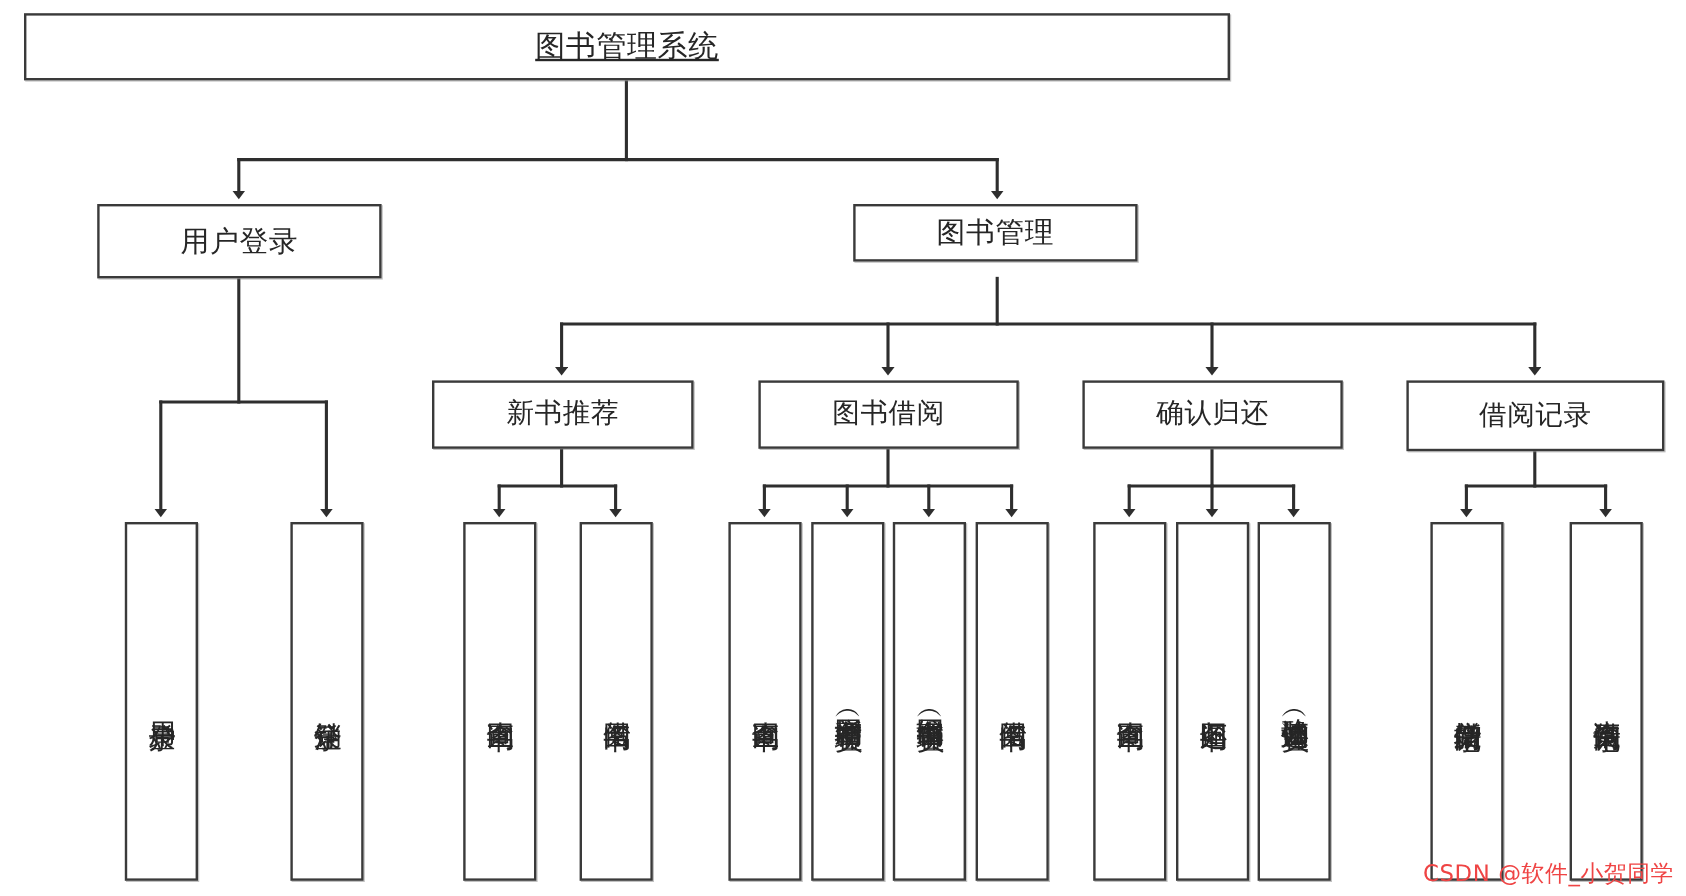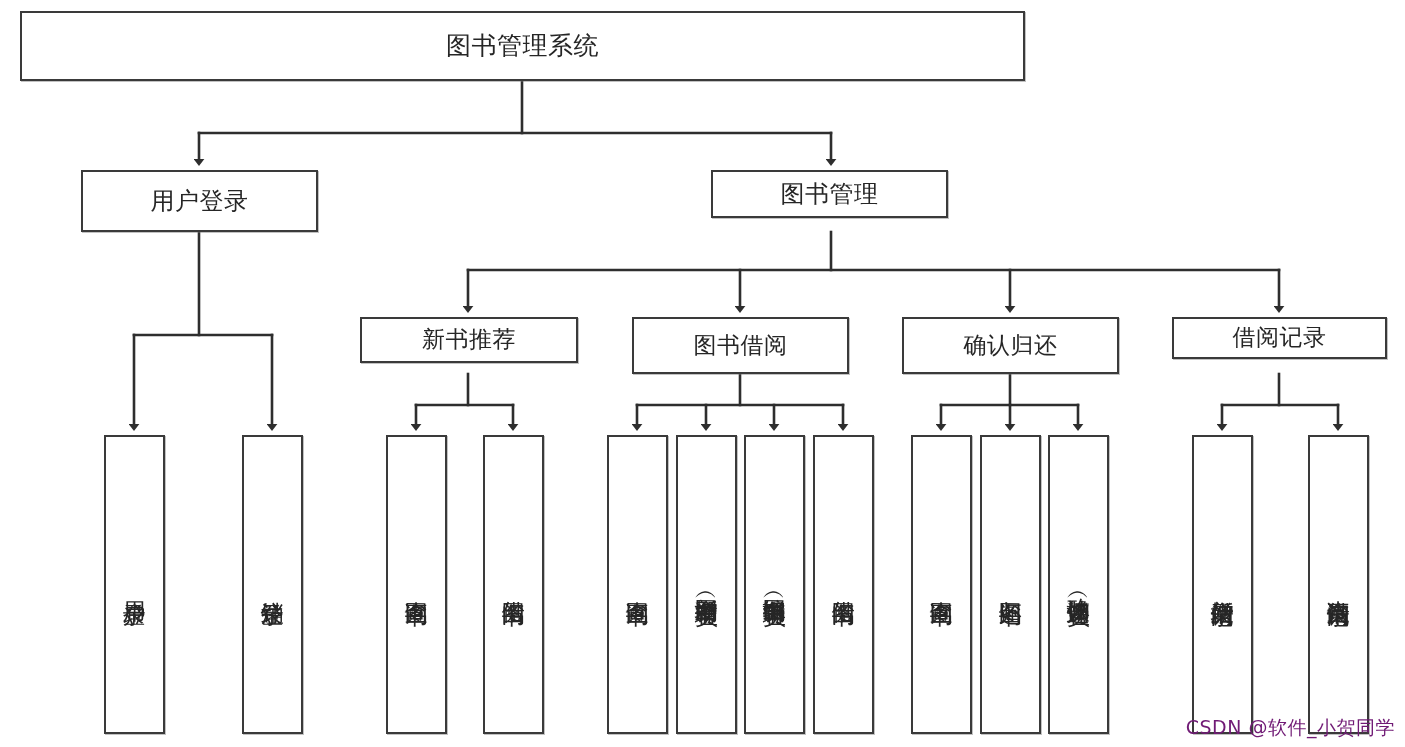--- a/index.html
+++ b/index.html
@@ -63,21 +63,21 @@
     text-orientation: upright;
     line-height: 1.06;
     letter-spacing: 1px;
     white-space: nowrap;
   }
   #watermark {
     position: absolute;
     right: 10px;
     bottom: 6px;
     font-size: 19px;
-    color: #701a75;
+    color: #ef4444;
     letter-spacing: 0.5px;
     white-space: nowrap;
     user-select: none;
   }
 </style>
 </head>
 <body>
 
 <div id="diagram-root">
 
@@ -125,41 +125,41 @@
       <path d="M1010,405 L1010,427" marker-end="url(#arrowhead)"></path>
       <path d="M1078,405 L1078,427" marker-end="url(#arrowhead)"></path>
 
       <path d="M1279,374 L1279,405"></path>
       <path d="M1222,405 L1338,405"></path>
       <path d="M1222,405 L1222,427" marker-end="url(#arrowhead)"></path>
       <path d="M1338,405 L1338,427" marker-end="url(#arrowhead)"></path>
     </g>
   </svg>
 
-  <div class="node root" style="left:20px; top:11px; width:1005px; height:70px;">
+  <div class="node root" style="left:20px; top:11px; width:1005px; height:56px;text-decoration:underline;">
     <span class="label">图书管理系统</span>
   </div>
 
   <div class="node tier2" style="left:81px; top:170px; width:237px; height:62px;">
     <span class="label">用户登录</span>
   </div>
   <div class="node tier2" style="left:711px; top:170px; width:237px; height:48px;">
     <span class="label">图书管理</span>
   </div>
 
-  <div class="node tier3" style="left:360px; top:317px; width:218px; height:46px;">
+  <div class="node tier3" style="left:360px; top:317px; width:218px; height:57px;">
     <span class="label">新书推荐</span>
   </div>
   <div class="node tier3" style="left:632px; top:317px; width:217px; height:57px;">
     <span class="label">图书借阅</span>
   </div>
   <div class="node tier3" style="left:902px; top:317px; width:217px; height:57px;">
     <span class="label">确认归还</span>
   </div>
-  <div class="node tier3" style="left:1172px; top:317px; width:215px; height:42px;">
+  <div class="node tier3" style="left:1172px; top:317px; width:215px; height:59px;">
     <span class="label">借阅记录</span>
   </div>
 
   <div class="node leaf" style="left:104px; top:435px; width:61px; height:299px;">
     <span class="label">用户登录</span>
   </div>
   <div class="node leaf" style="left:242px; top:435px; width:61px; height:299px;">
     <span class="label">注销登录</span>
   </div>
 

